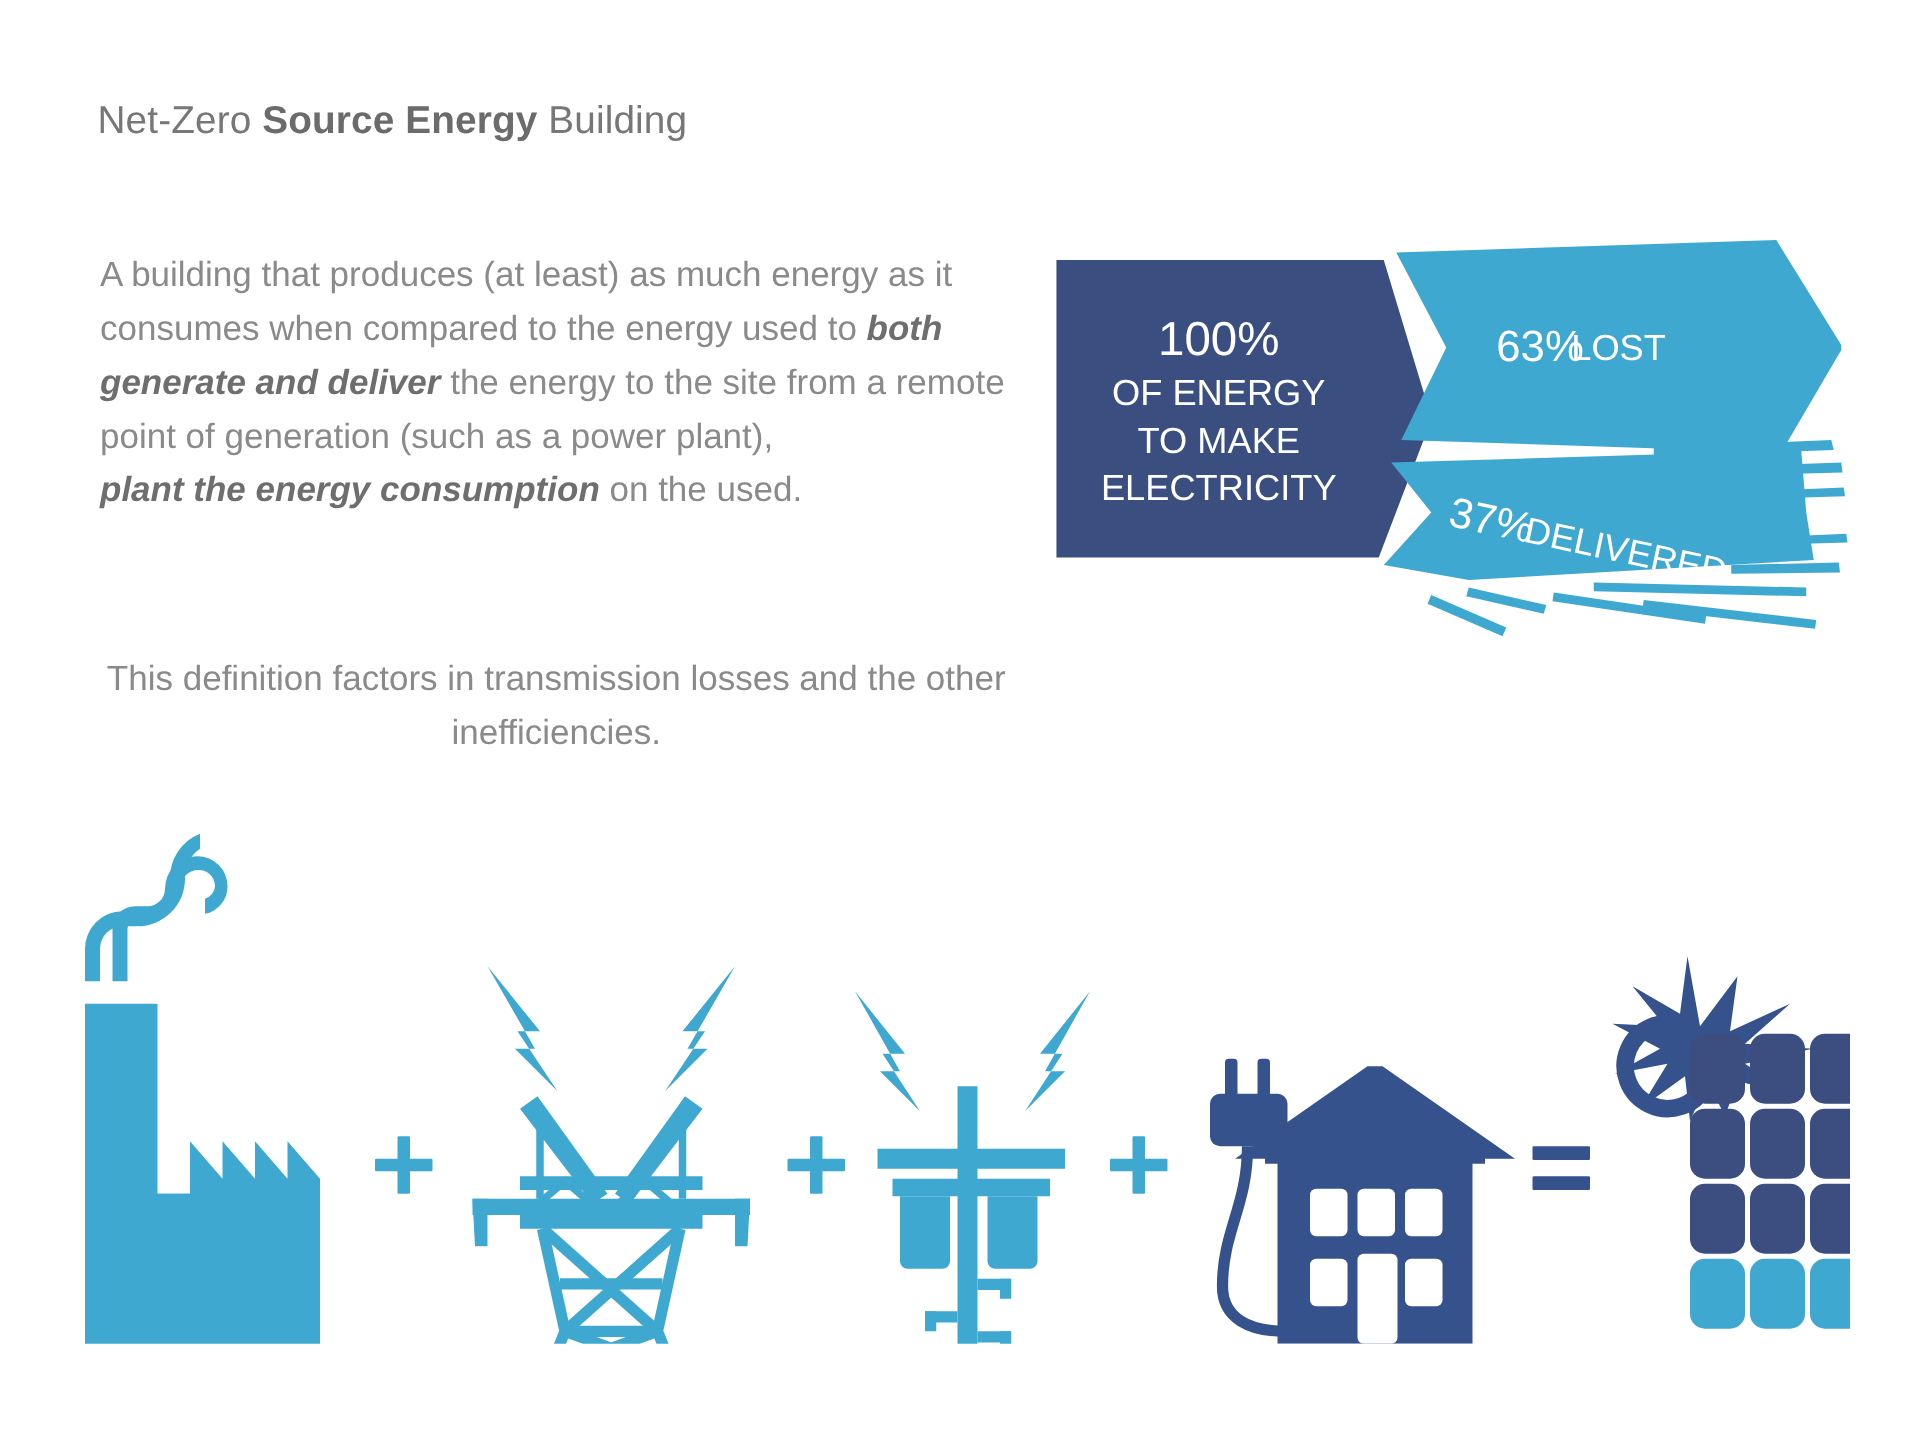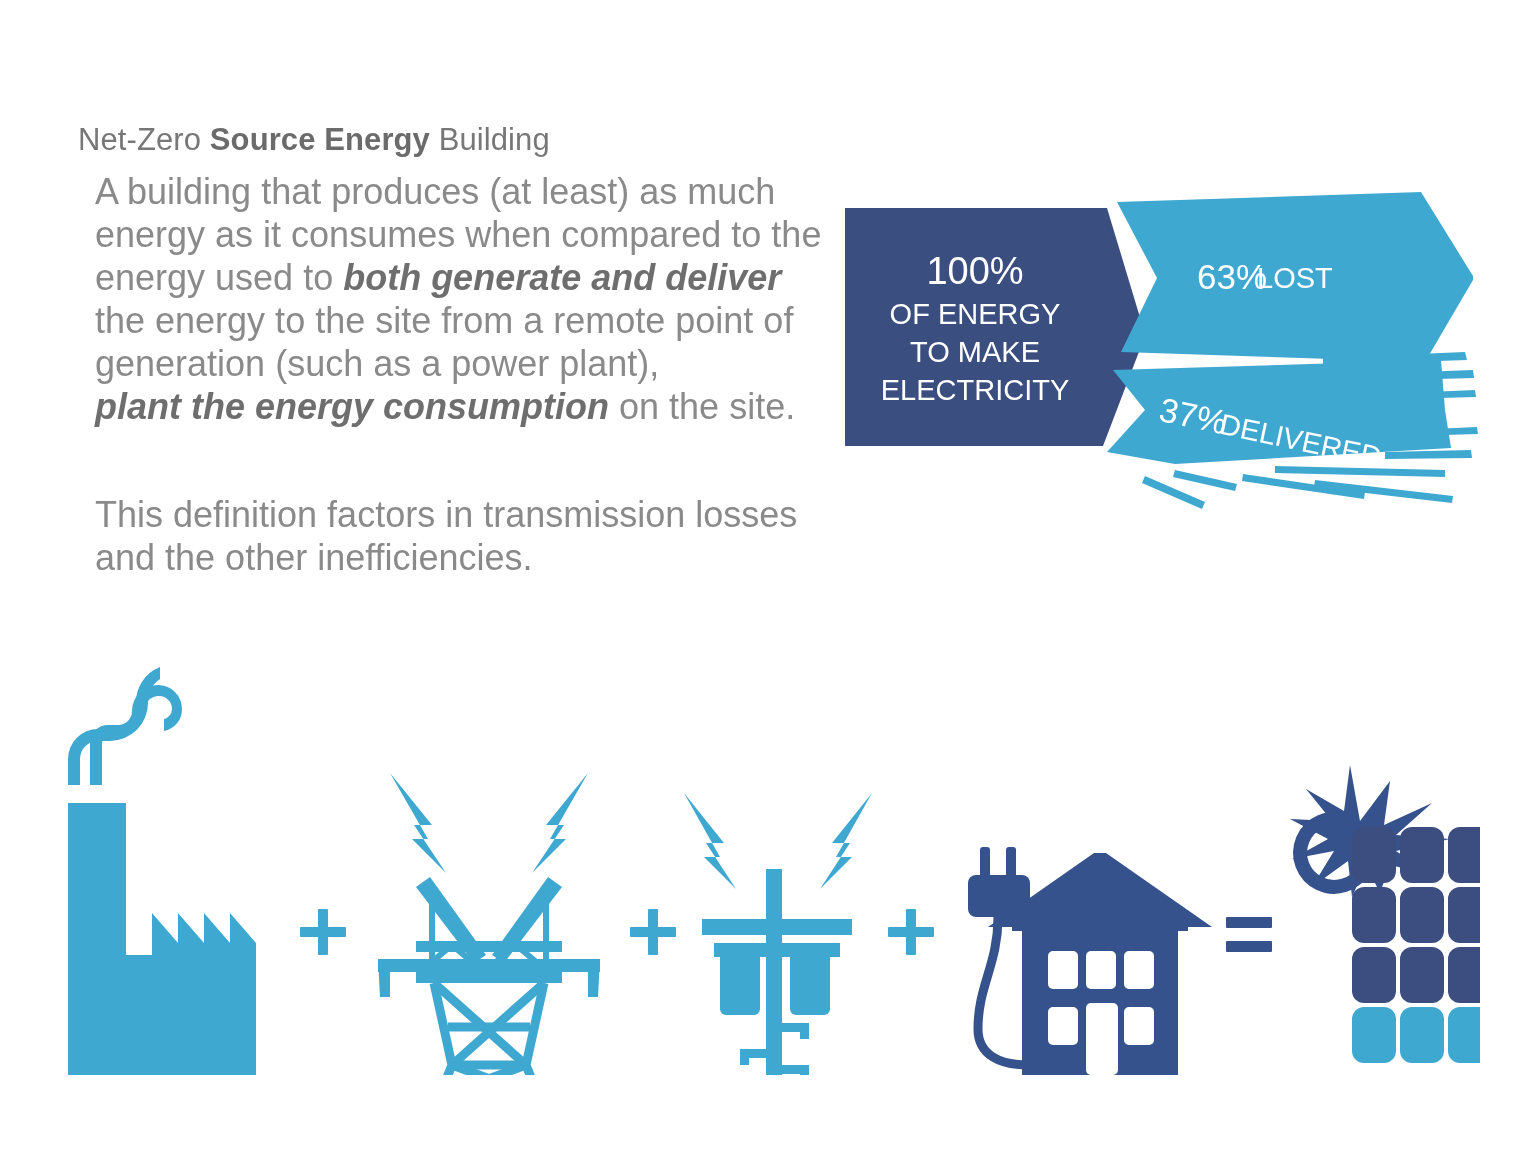--- a/index.html
+++ b/index.html
@@ -18,38 +18,38 @@
 
   
   #page-title {
     position: absolute;
     left: 78px;
     top: 78px;
     font-size: 31px;
     color: #777777;
     letter-spacing: 0.1px;
     white-space: nowrap;
-    margin-top: 44px;
   }
   #page-title .strong {
     font-weight: bold;
     color: #6b6b6b;
   }
 
   
   .body-par {
     position: absolute;
-    left: 95px;
+    left: 80px;
     color: #8a8a8a;
-    font-size: 36px;
+    font-size: 28px;
     line-height: 43px;
     width: 730px;
+    margin-top: 28px;
   }
   #definition-paragraph { top: 170px; }
-  #note-paragraph { top: 493px; }
+  #note-paragraph { top: 493px; text-align: center; }
   .body-par em {
     font-style: italic;
     font-weight: bold;
     color: #6e6e6e;
   }
 
   
   #energy-flow-diagram {
     position: absolute;
     left: 845px;
@@ -84,21 +84,21 @@
   .op-equals { fill: #36528c; }
 </style>
 </head>
 <body>
 
 <div id="page-title">
   <span>Net-Zero </span><span class="strong">Source Energy</span><span> Building</span>
 </div>
 
 <div class="body-par" id="definition-paragraph">
-  <span>A building that produces (at least) as much energy as it consumes when compared to the energy used to </span><em>both generate and deliver</em><span> the energy to the site from a remote point of generation (such as a power plant),</span><br><em>plant the energy consumption</em><span> on the site.</span>
+  <span>A building that produces (at least) as much energy as it consumes when compared to the energy used to </span><em>both generate and deliver</em><span> the energy to the site from a remote point of generation (such as a power plant),</span><br><em>plant the energy consumption</em><span> on the used.</span>
 </div>
 
 <div class="body-par" id="note-paragraph"> This definition factors in transmission losses and the other inefficiencies.</div>
 
 <div id="energy-flow-diagram">
   <svg width="640" height="330" viewBox="0 0 640 330" xmlns="http://www.w3.org/2000/svg">
 
     <path d="M 0,24 L 262,24 L 300,150 L 300,152 L 258,262 L 0,262 Z" fill="#3a4e80"></path>
 
     <path d="M 272,18 L 576,8 L 628,92 L 628,96 L 580,178 L 276,168 L 312,94 Z" fill="#3fa8d1"></path>

